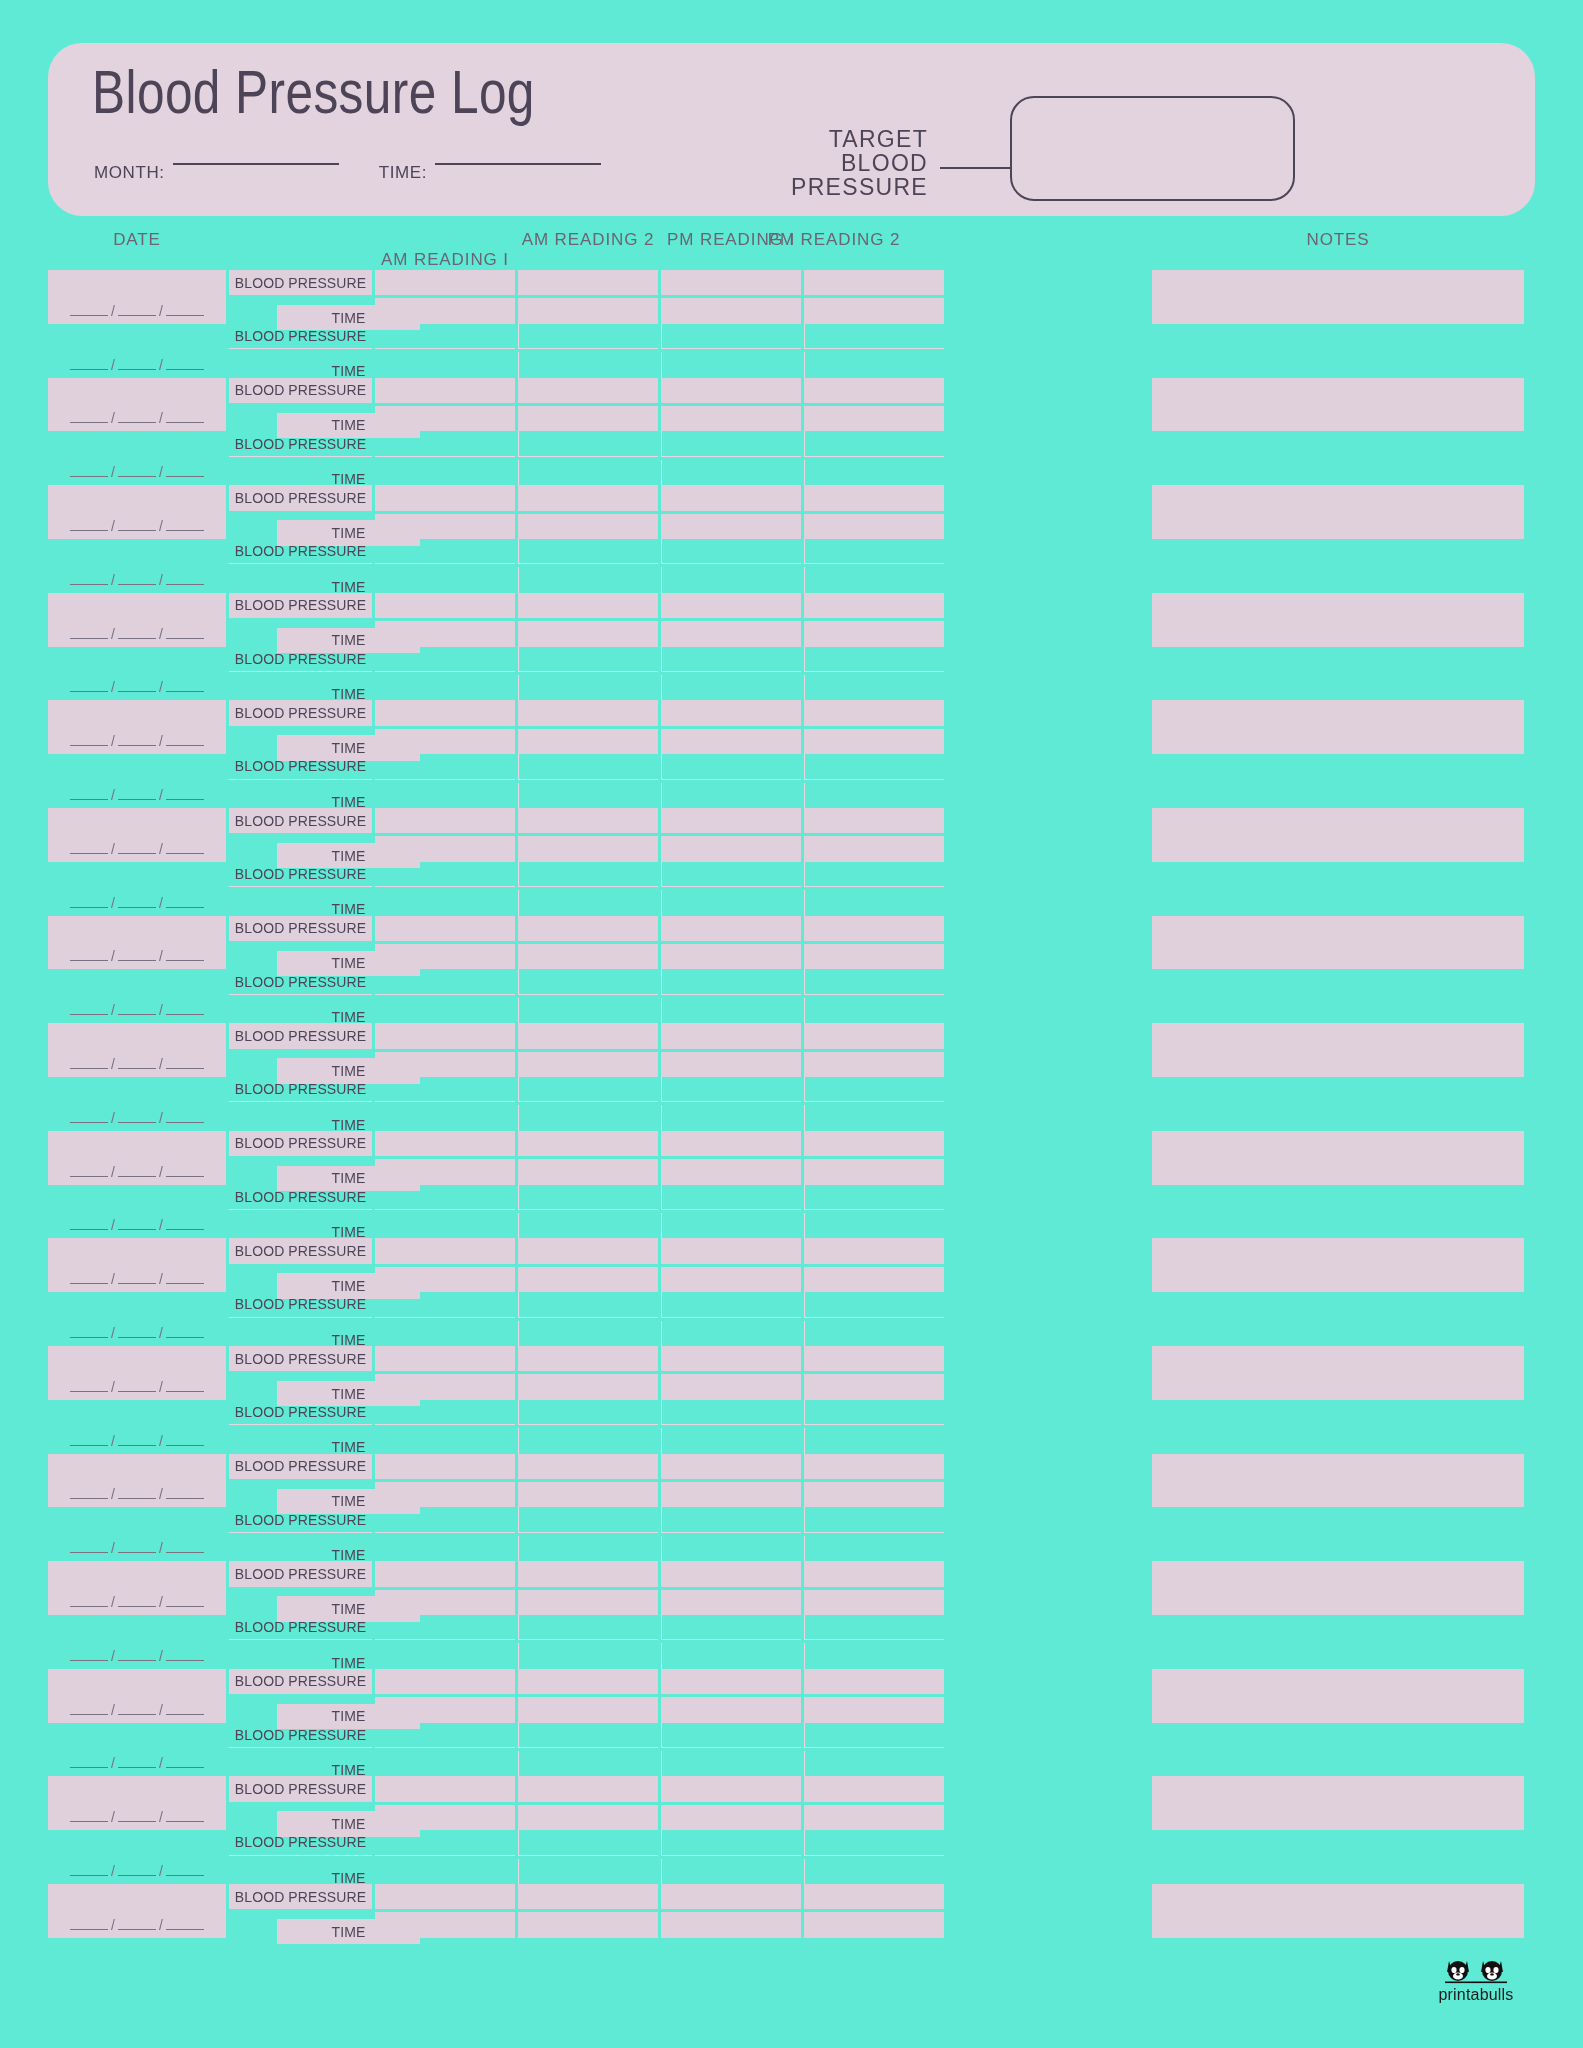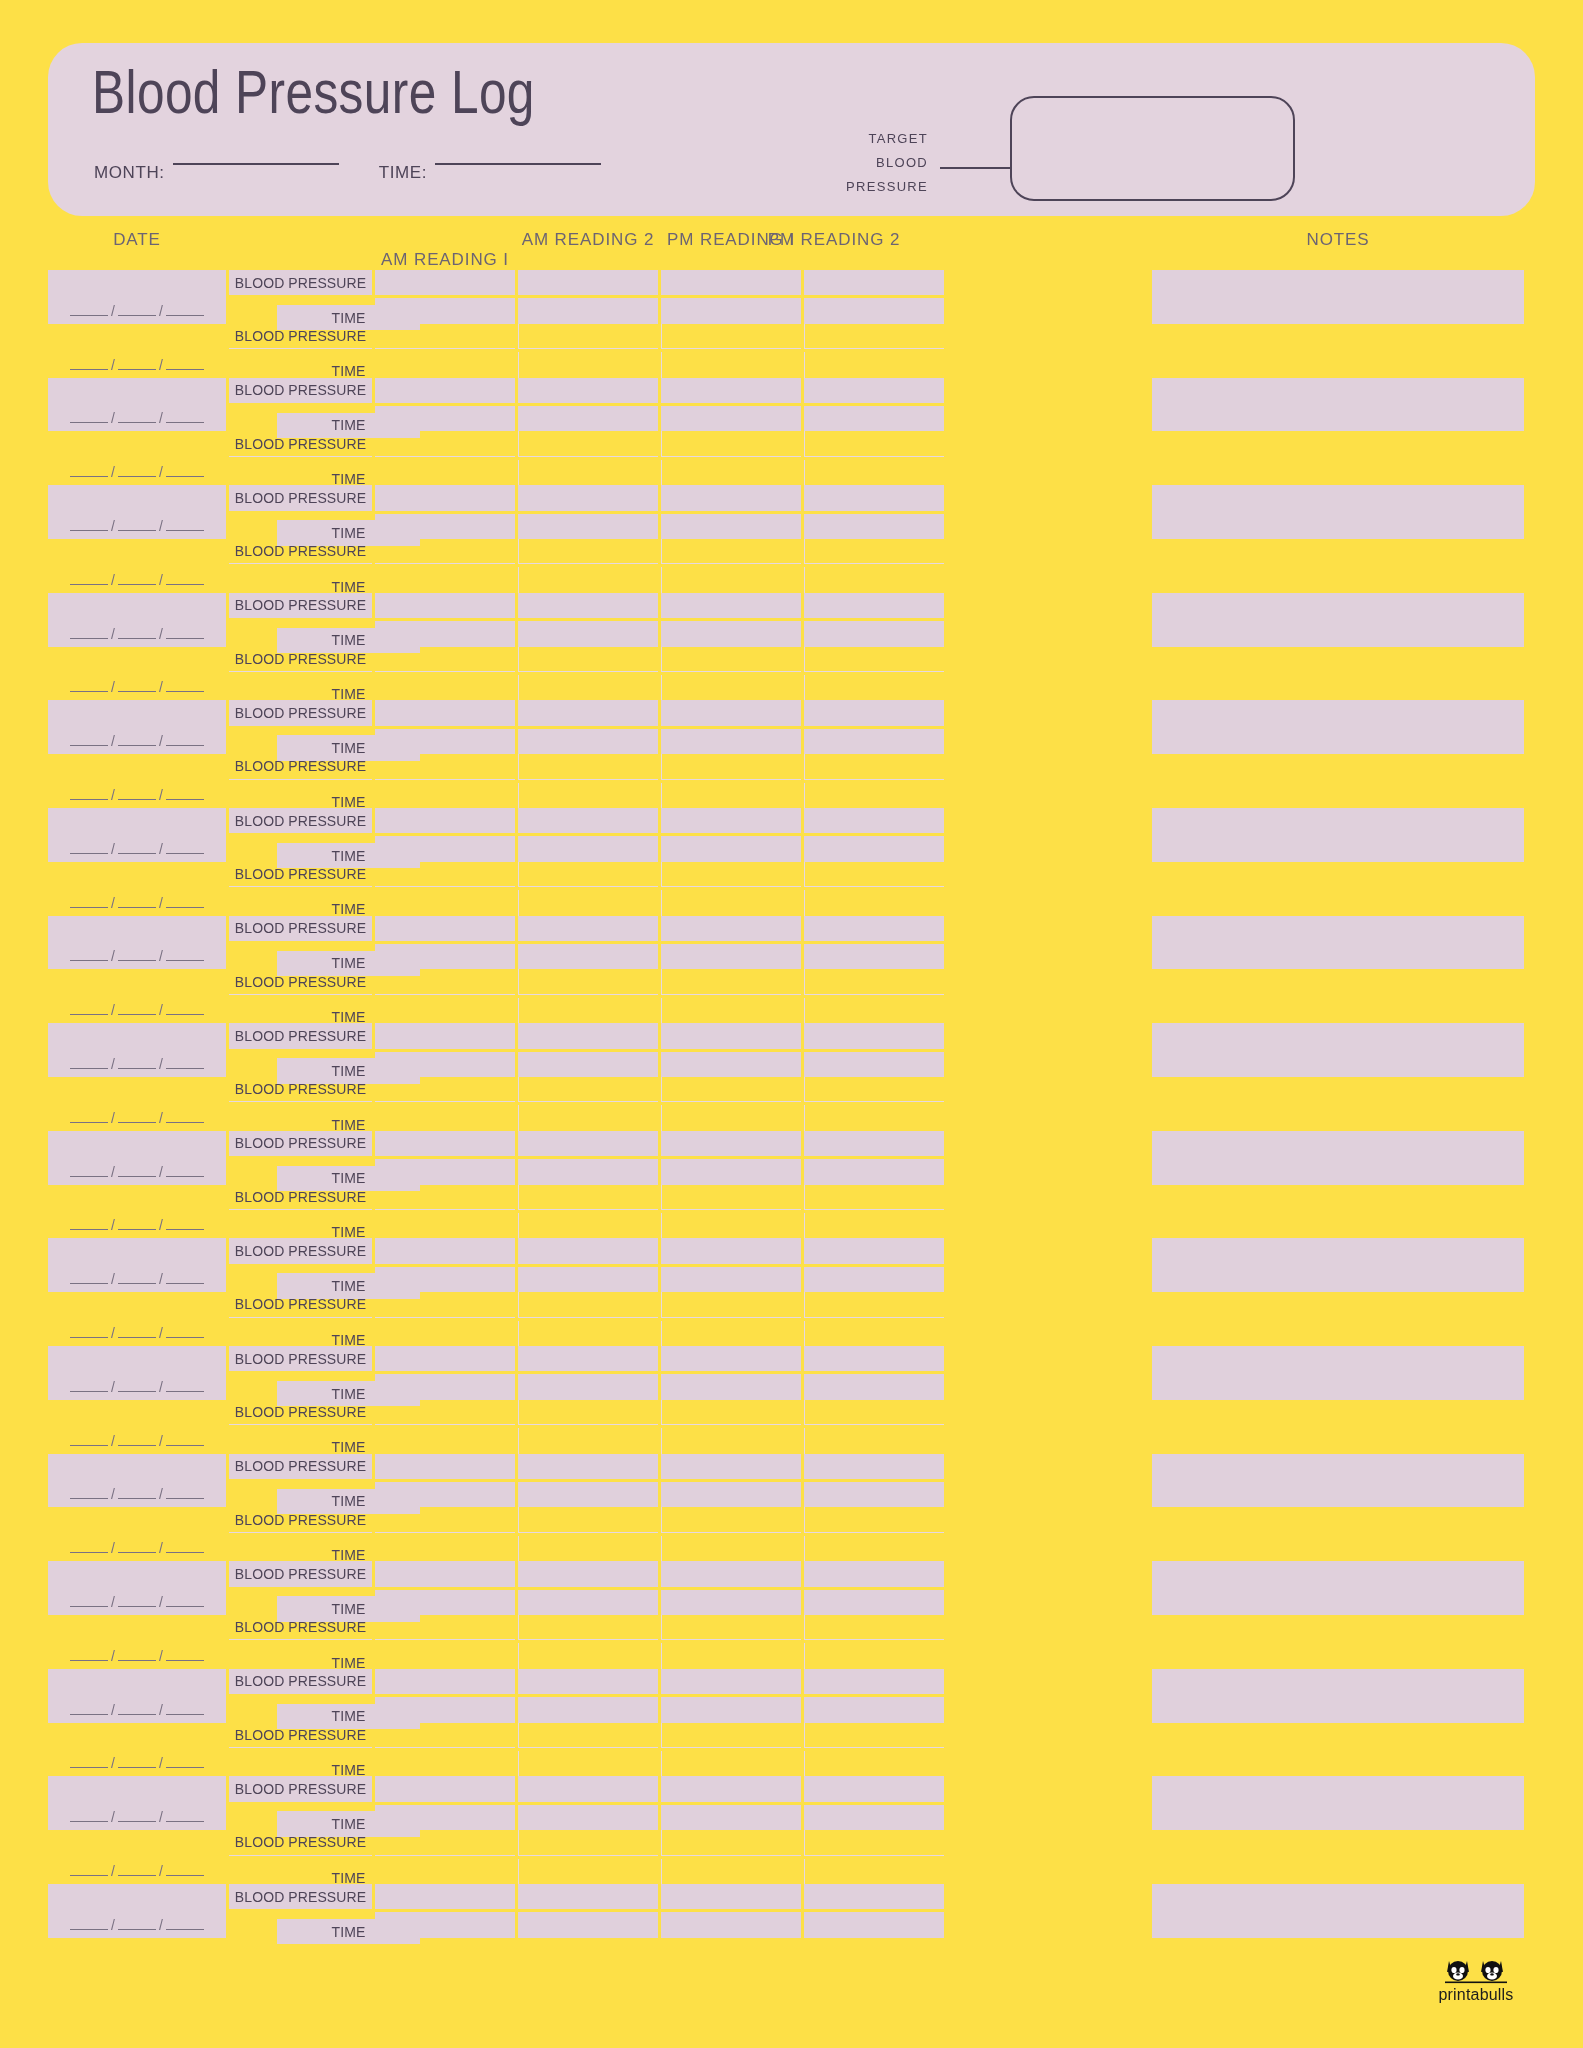--- a/index.html
+++ b/index.html
@@ -14,21 +14,21 @@
     color: #50465c;
     position: relative;
     overflow: hidden;
   }
 
   .page {
     position: absolute;
     left: 0; top: 0;
     width: 1583px;
     height: 2048px;
-    background: #fde047;
+    background: #5eead4;
   }
 
   
   .header-band {
     position: absolute;
     left: 48px;
     top: 43px;
     width: 1487px;
     height: 173px;
     background: #e3d3de;
@@ -72,21 +72,21 @@
   .rule-year  { width: 166px; }
   .my-gap { width: 40px; }
 
   
   .target-label {
     position: absolute;
     left: 640px;
     top: 84px;
     width: 240px;
     text-align: right;
-    font-size: 13px;
+    font-size: 23px;
     line-height: 24px;
     letter-spacing: 1.3px;
     color: #4e4458;
   }
   .target-connector {
     position: absolute;
     left: 892px;
     top: 124px;
     width: 72px;
     height: 0;

